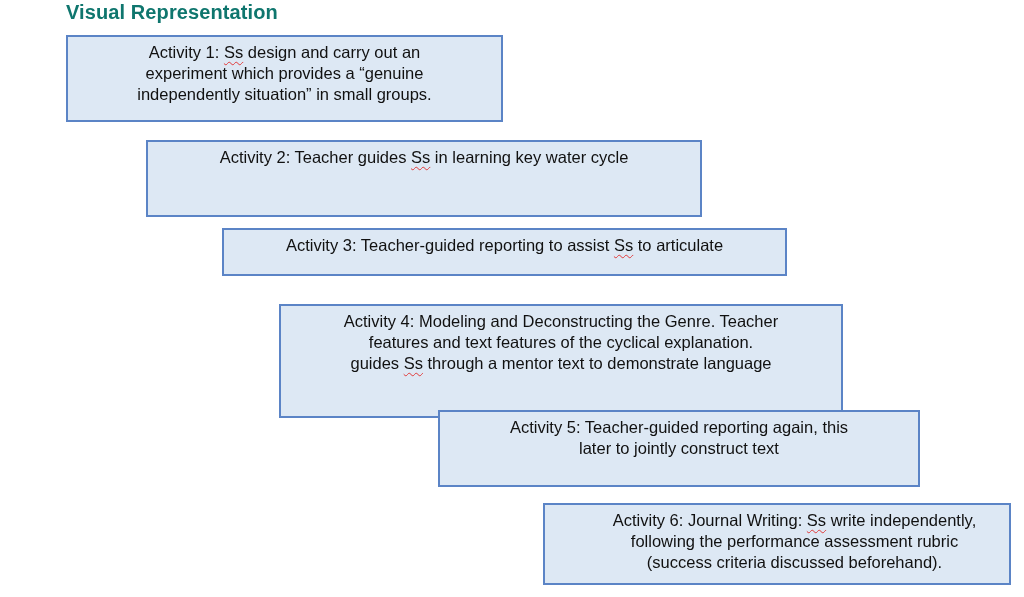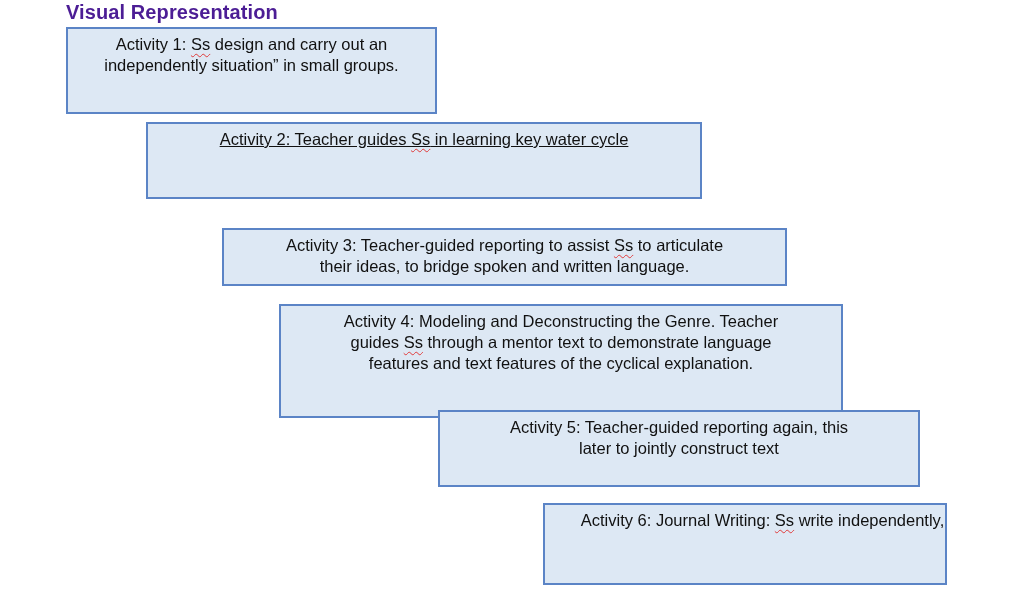--- a/index.html
+++ b/index.html
@@ -13,21 +13,21 @@
       position: relative;
       overflow: hidden;
       font-family: "Liberation Sans", sans-serif;
     }
     .title {
       position: absolute;
       left: 66px;
       top: 1px;
       font-size: 20px;
       font-weight: bold;
-      color: #4c1d95;
+      color: #0f766e;
       letter-spacing: 0.1px;
     }
     .box {
       position: absolute;
       box-sizing: border-box;
       background: #dde8f4;
       border: 2px solid #5b84c6;
       color: #111111;
       font-size: 16.5px;
       line-height: 21px;
@@ -39,40 +39,42 @@
       text-decoration: underline wavy #e03a3a;
       text-decoration-thickness: 1px;
       text-underline-offset: 3px;
     }
   </style>
 </head>
 <body>
 
 <div class="title">Visual Representation</div>
 
-<div class="box" style="left:66px; top:27px; width:371px; height:87px;">
+<div class="box" style="left:66px; top:35px; width:437px; height:87px;">
   <span class="line"><span>Activity 1: </span><span class="ss">Ss</span><span> design and carry out an</span></span>
+  <span class="line">experiment which provides a “genuine</span>
   <span class="line">independently situation” in small groups.</span>
 </div>
 
-<div class="box" style="left:146px; top:122px; width:556px; height:77px;text-decoration:underline;">
+<div class="box" style="left:146px; top:140px; width:556px; height:77px;">
   <span class="line"><span>Activity 2: Teacher guides </span><span class="ss">Ss</span><span> in learning key water cycle</span></span>
 </div>
 
-<div class="box" style="left:222px; top:228px; width:565px; height:58px;">
+<div class="box" style="left:222px; top:228px; width:565px; height:48px;">
   <span class="line"><span>Activity 3: Teacher-guided reporting to assist </span><span class="ss">Ss</span><span> to articulate</span></span>
-  <span class="line">their ideas, to bridge spoken and written language.</span>
 </div>
 
 <div class="box" style="left:279px; top:304px; width:564px; height:114px;">
   <span class="line">Activity 4: Modeling and Deconstructing the Genre. Teacher</span>
+  <span class="line">features and text features of the cyclical explanation.</span>
   <span class="line"><span>guides </span><span class="ss">Ss</span><span> through a mentor text to demonstrate language</span></span>
-  <span class="line">features and text features of the cyclical explanation.</span>
 </div>
 
 <div class="box" style="left:438px; top:410px; width:482px; height:77px;">
   <span class="line">Activity 5: Teacher-guided reporting again, this</span>
   <span class="line">later to jointly construct text</span>
 </div>
 
-<div class="box" style="left:543px; top:503px; width:404px; height:82px;padding-left:35px;">
+<div class="box" style="left:543px; top:503px; width:468px; height:82px;padding-left:35px;">
   <span class="line"><span>Activity 6: Journal Writing: </span><span class="ss">Ss</span><span> write independently,</span></span>
+  <span class="line">following the performance assessment rubric</span>
+  <span class="line">(success criteria discussed beforehand).</span>
 </div>
 
 </body></html>

